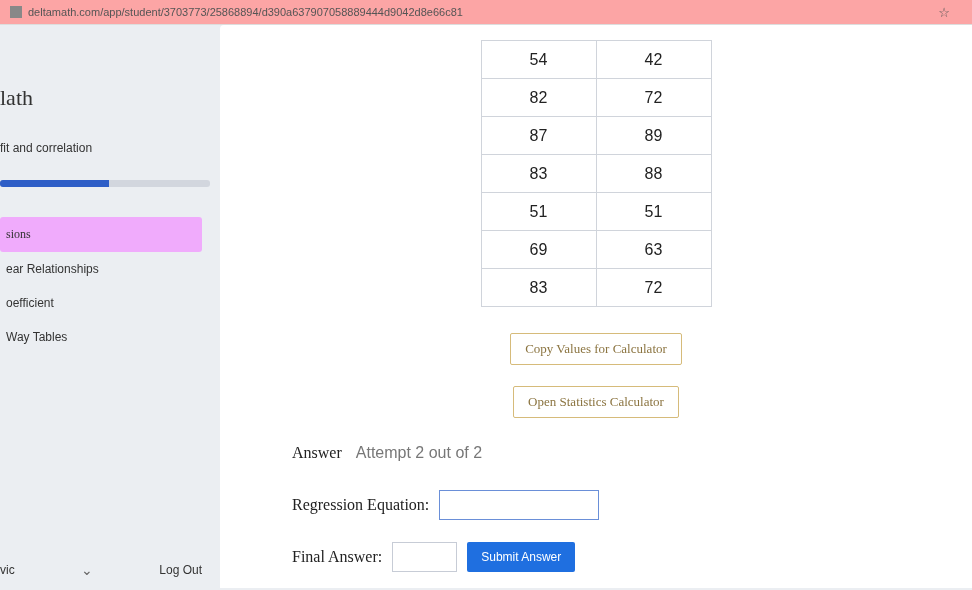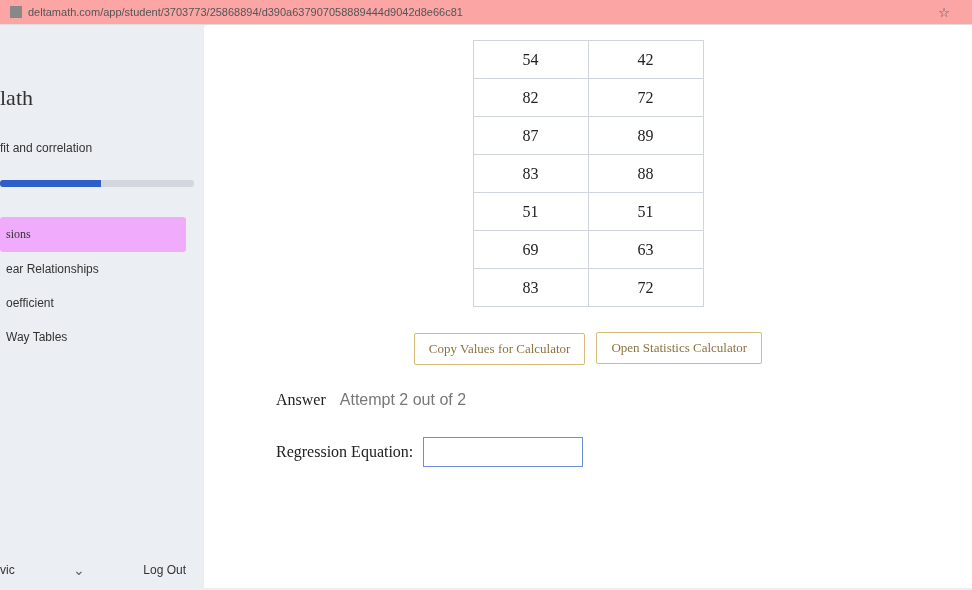--- a/index.html
+++ b/index.html
@@ -28,21 +28,21 @@
       right: 22px;
       top: 5px;
       font-size: 13px;
       color: #555;
     }
     .layout {
       display: flex;
       height: calc(100% - 27px);
     }
     .sidebar {
-      width: 204px;
+      width: 220px;
       background: #ebeef2;
       padding-top: 60px;
       flex-shrink: 0;
       display: flex;
       flex-direction: column;
       font-family: Arial, sans-serif;
     }
     .brand {
       font-size: 22px;
       color: #333;
@@ -107,35 +107,35 @@
       border-collapse: collapse;
       margin-top: 0;
     }
     table.data td {
       border: 1px solid #d0d4db;
       width: 115px;
       height: 38px;
       text-align: center;
       font-size: 16px;
       color: #222;
-      font-family: Liberation Serif, serif;
+      font-family: Liberation Sans, sans-serif;
     }
     .btn-outline {
       border: 1px solid #d6bb7a;
       background: #fff;
       color: #8b7440;
       font-family: Georgia, serif;
       font-size: 13px;
       padding: 7px 14px;
       margin-top: 12px;
       cursor: pointer;
       border-radius: 2px;
     }
     .btn-outline + .btn-outline { margin-top: 10px; }
-    .btn-stack { display: flex; align-items: center; gap: 11px; margin-top: 14px; justify-content: space-between;}
+    .btn-stack { display: flex; flex-direction: column; align-items: center; gap: 11px; margin-top: 14px; justify-content: space-between;}
     .answer-section {
       align-self: flex-start;
       margin-top: 26px;
       width: 100%;
       padding-left: 42px;
     }
     .answer-header {
       font-family: Georgia, serif;
       font-size: 16px;
       color: #222;
@@ -255,15 +255,20 @@
       <div class="answer-header">
         <span>Answer</span>
         <span class="attempt">Attempt 2 out of 2</span>
       </div>
 
       <div class="field-row">
         <span>Regression Equation:</span>
         <input class="eq-input" type="text" value="" style="">
       </div>
 
+      <div class="field-row second">
+        <span>Final Answer:</span>
+        <input class="fa-input" type="text" value="" style="">
+        <button class="submit-btn">Submit Answer</button>
+      </div>
     </div>
   </div>
 </div>
 
 </body></html>

